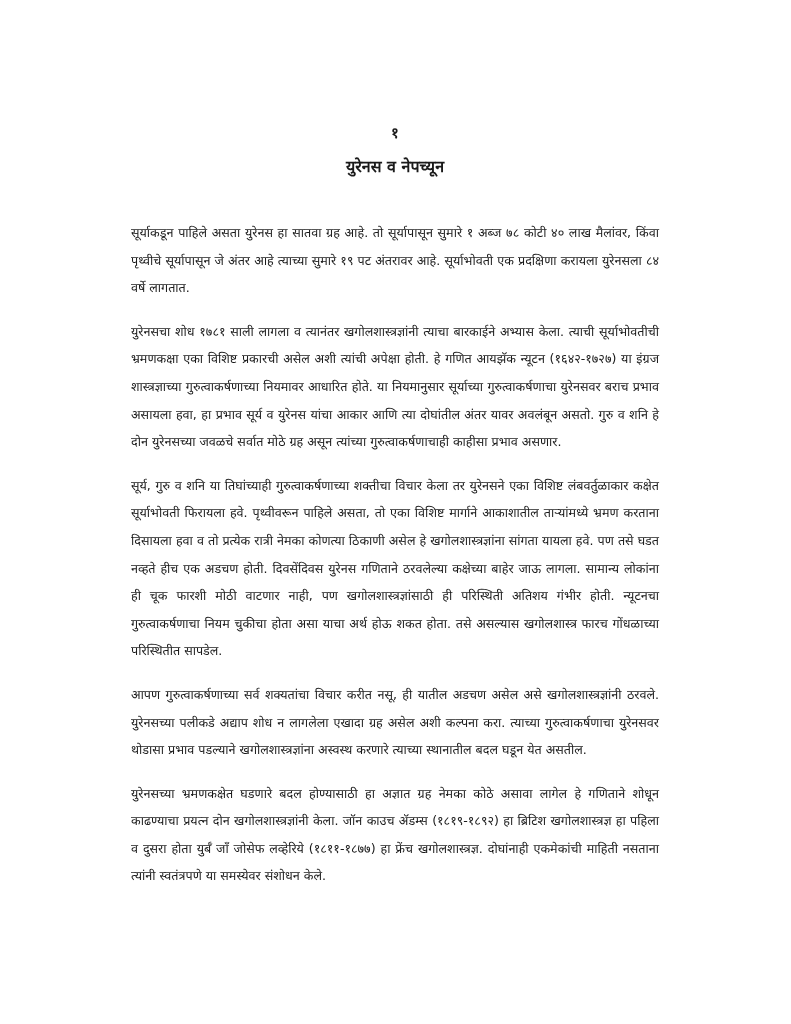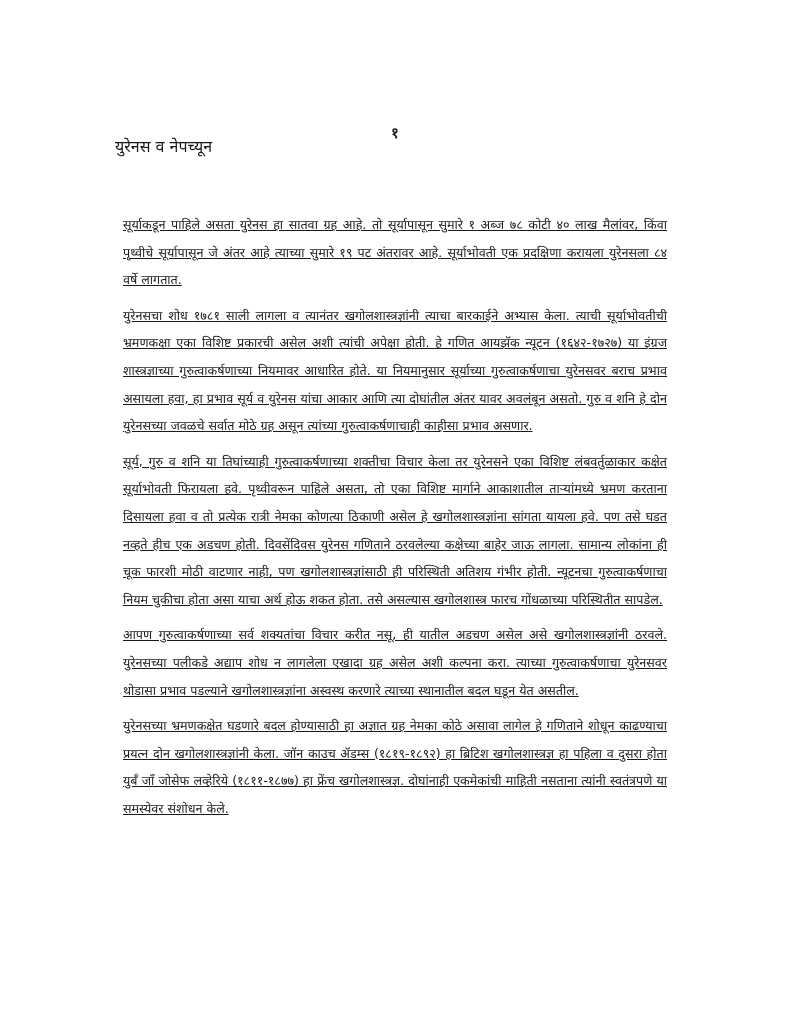--- a/index.html
+++ b/index.html
@@ -28,39 +28,39 @@
       top: 124px;
       text-align: center;
       font-size: 15px;
       font-weight: bold;
       line-height: 18px;
     }
     .chapter-title {
       position: absolute;
       left: 0;
       width: 560px;
-      top: 136px;
+      top: 156px;
+      text-align: center;
       font-size: 16px;
-      font-weight: normal;
+      font-weight: bold;
       line-height: 22px;
     }
     .body-text {
       position: absolute;
       left: 0;
       top: 203px;
       width: 560px;
     }
     .para {
-      margin: 8px;
+      margin: 16px;
       font-size: 12.6px;
       line-height: 27.6px;
       text-align: justify;
       text-align-last: left;
       letter-spacing: 0;
-      text-decoration: underline;
     }
   </style>
 </head>
 <body>
 
 <div class="page">
   <div class="chapter-number">१</div>
   <div class="chapter-title">युरेनस व नेपच्यून</div>
 
   <div class="body-text">

